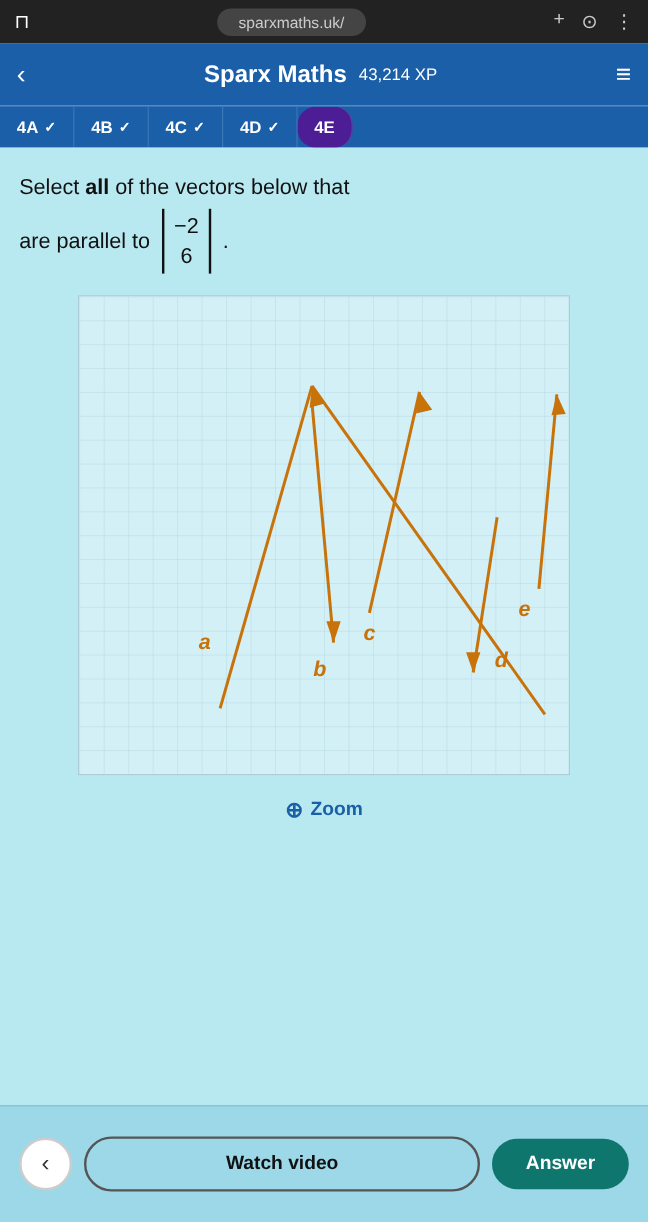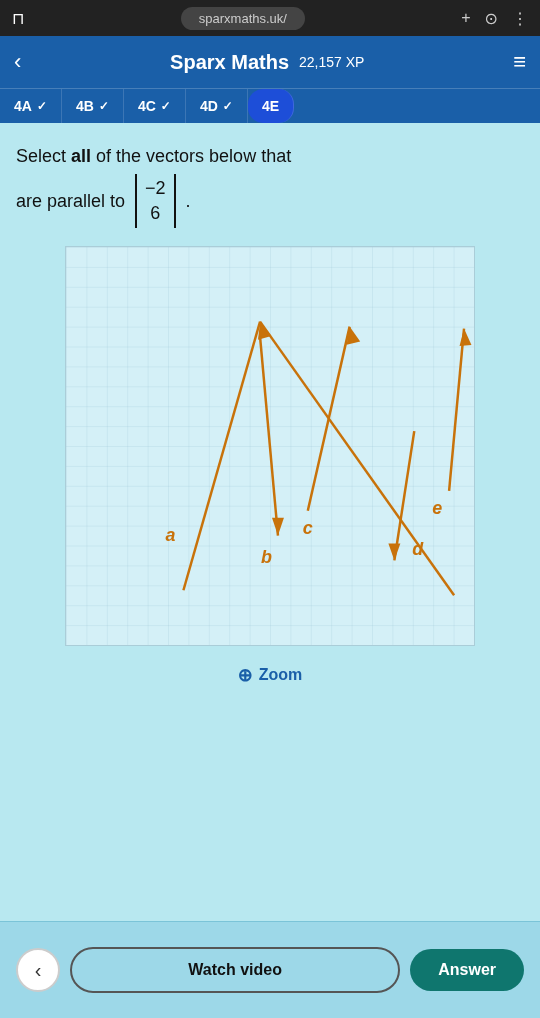--- a/index.html
+++ b/index.html
@@ -82,21 +82,21 @@
       font-size: 14px;
       font-weight: 600;
       display: flex;
       align-items: center;
       gap: 5px;
       border-right: 1px solid rgba(255,255,255,0.15);
       cursor: pointer;
       white-space: nowrap;
     }
     .tab-item.active {
-      background: #1d4ed8;
+      background: #4c1d95;
       border-radius: 15px;
     }
     .tab-check {
       font-size: 12px;
     }
 
     
     .main-content {
       background: #b8e8f0;
       padding: 20px 16px 10px 16px;
@@ -253,21 +253,21 @@
     <span>+</span>
     <span>⊙</span>
     <span>⋮</span>
   </div>
 </div>
 
 <div class="app-header">
   <span class="app-header-left">‹</span>
   <div class="header-center">
     <span class="app-header-title">Sparx Maths</span>
-    <span class="app-header-xp">22,157 XP</span>
+    <span class="app-header-xp">43,214 XP</span>
   </div>
   <span class="app-header-right">≡</span>
 </div>
 
 <div class="tabs-row">
   <div class="tab-item">
     <span>4A</span>
     <span class="tab-check">✓</span>
   </div>
   <div class="tab-item">

